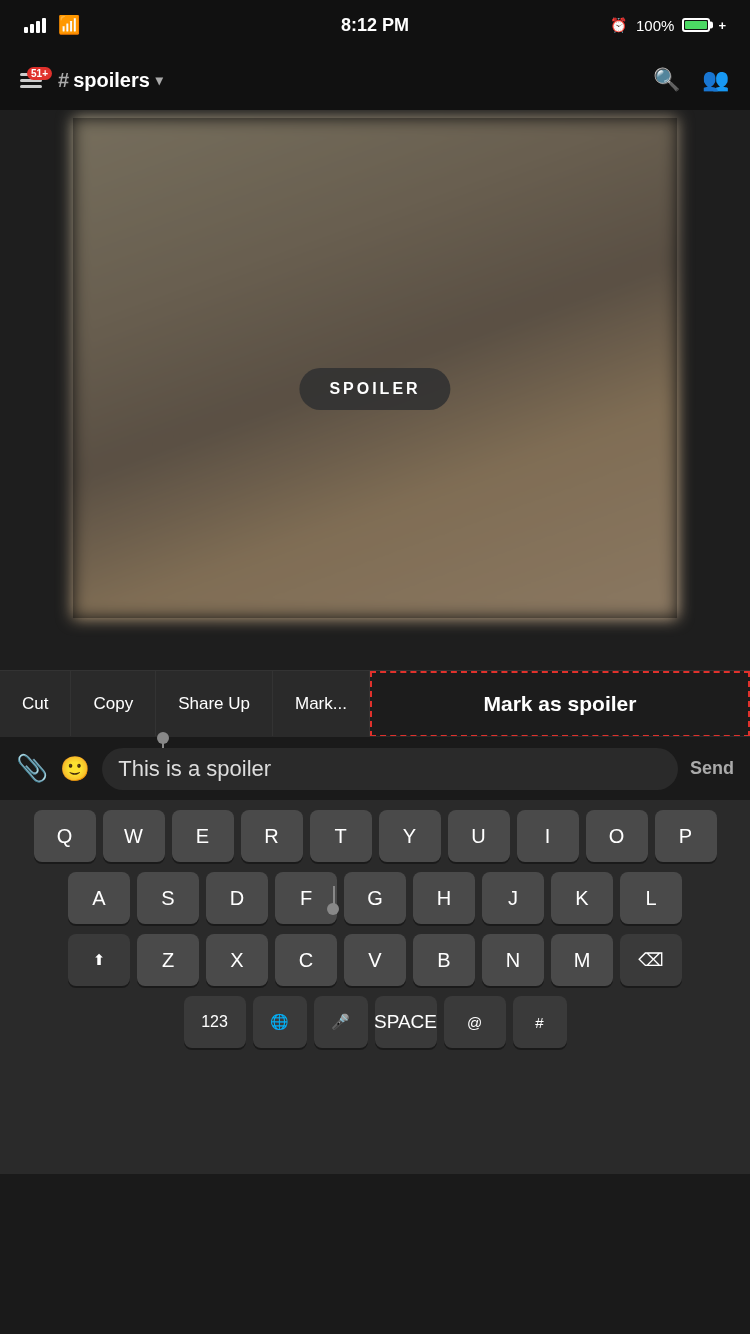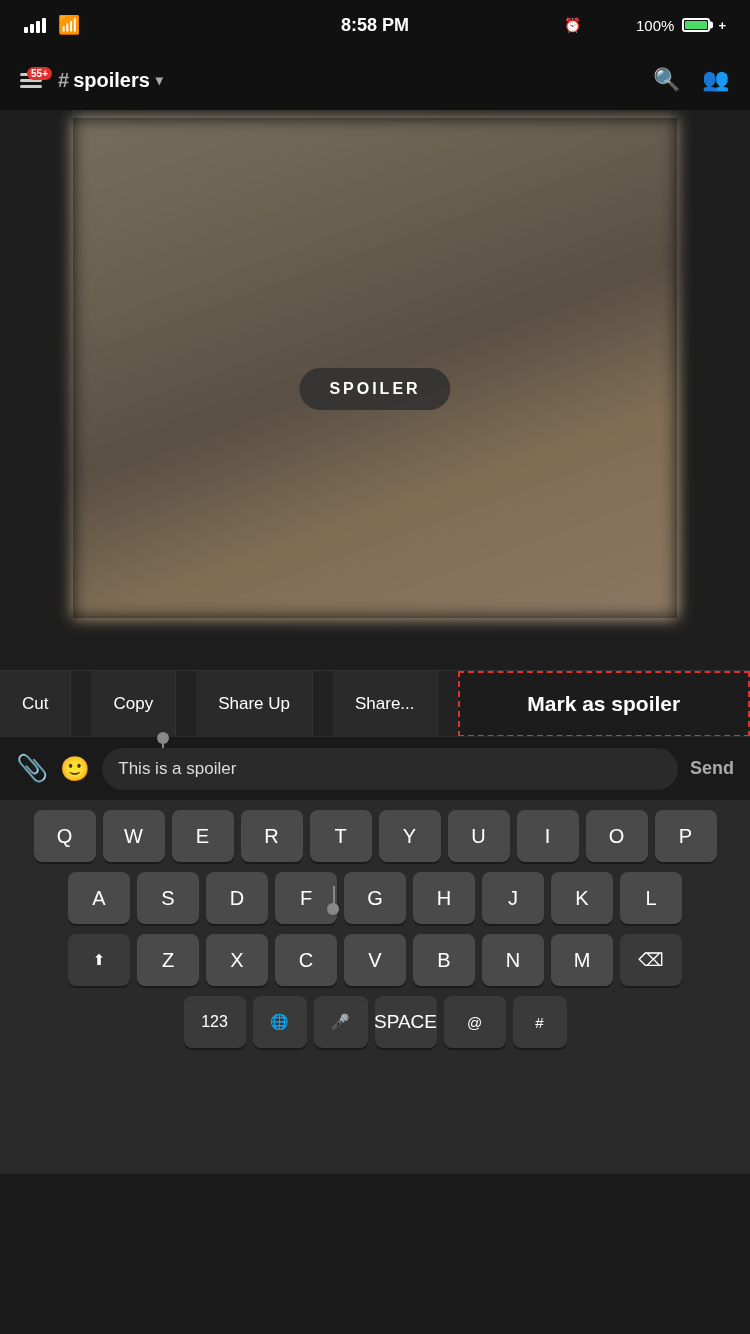--- a/index.html
+++ b/index.html
@@ -52,21 +52,21 @@
       font-size: 18px;
       font-weight: 600;
       color: #fff;
     }
     .status-right {
       display: flex;
       align-items: center;
       gap: 8px;
     }
     .alarm-icon { font-size: 14px; }
-    .battery-pct { font-size: 15px; font-weight: 500; margin-left: 46px; }
+    .battery-pct { font-size: 15px; font-weight: 500; }
     .battery-icon {
       width: 28px;
       height: 14px;
       border: 2px solid #fff;
       border-radius: 3px;
       position: relative;
       display: flex;
       align-items: center;
       padding: 1px;
     }
@@ -195,21 +195,20 @@
       display: flex;
       align-items: center;
       border-top: 1px solid #333;
       position: relative;
     }
     .context-menu-inner {
       display: flex;
       align-items: center;
       width: 100%;
       overflow: hidden;
-      gap: 20px;
     }
     .ctx-item {
       flex: 0 0 auto;
       padding: 0 22px;
       height: 66px;
       display: flex;
       align-items: center;
       justify-content: center;
       font-size: 17px;
       font-weight: 500;
@@ -251,21 +250,21 @@
     .attach-icon { font-size: 26px; color: #888; }
     .emoji-icon { font-size: 24px; color: #888; }
     .text-input-box {
       flex: 1;
       background: #2a2a2a;
       border-radius: 24px;
       height: 42px;
       display: flex;
       align-items: center;
       padding: 0 16px;
-      font-size: 17px;
+      font-size: 22px;
       color: #ddd;
       position: relative;
     }
     .input-cursor-top {
       position: absolute;
       top: -14px;
       left: 60px;
       width: 2px;
       height: 14px;
       background: #888;
@@ -359,38 +358,38 @@
 <div class="status-bar">
   <div class="status-left">
     <div class="signal-bars">
       <div class="signal-bar" style="height:6px"></div>
       <div class="signal-bar" style="height:9px"></div>
       <div class="signal-bar" style="height:12px"></div>
       <div class="signal-bar" style="height:15px"></div>
     </div>
     <span class="wifi-icon">📶</span>
   </div>
-  <div class="status-time">8:58 PM</div>
+  <div class="status-time">8:12 PM</div>
   <div class="status-right">
     <span class="alarm-icon">⏰</span>
     <span class="battery-pct">100%</span>
     <div class="battery-icon">
       <div class="battery-fill"></div>
     </div>
     <span style="font-size:13px;font-weight:700;color:#fff">+</span>
   </div>
 </div>
 
 <div class="top-nav">
   <div class="nav-left">
     <div class="hamburger-wrap" style="position:relative;">
       <div class="hline"></div>
       <div class="hline"></div>
       <div class="hline"></div>
-      <span class="notif-badge">55+</span>
+      <span class="notif-badge">51+</span>
     </div>
     <div class="channel-name">
       <span class="hash-symbol">#</span>
       <span>spoilers</span>
       <span class="chevron-down">▾</span>
     </div>
   </div>
   <div class="nav-right">
     <span class="nav-icon">🔍</span>
     <span class="nav-icon">👥</span>
@@ -403,21 +402,21 @@
     <div class="spoiler-overlay"></div>
     <div class="spoiler-badge">SPOILER</div>
   </div>
 </div>
 
 <div class="context-menu-bar">
   <div class="context-menu-inner">
     <div class="ctx-item">Cut</div>
     <div class="ctx-item">Copy</div>
     <div class="ctx-item">Share Up</div>
-    <div class="ctx-item">Share...</div>
+    <div class="ctx-item">Mark...</div>
     <div class="ctx-item-spoiler">Mark as spoiler</div>
   </div>
 </div>
 
 <div class="message-input-area">
   <span class="attach-icon">📎</span>
   <span class="emoji-icon">🙂</span>
   <div class="text-input-box">
     <span>This is a spoiler</span>
 

